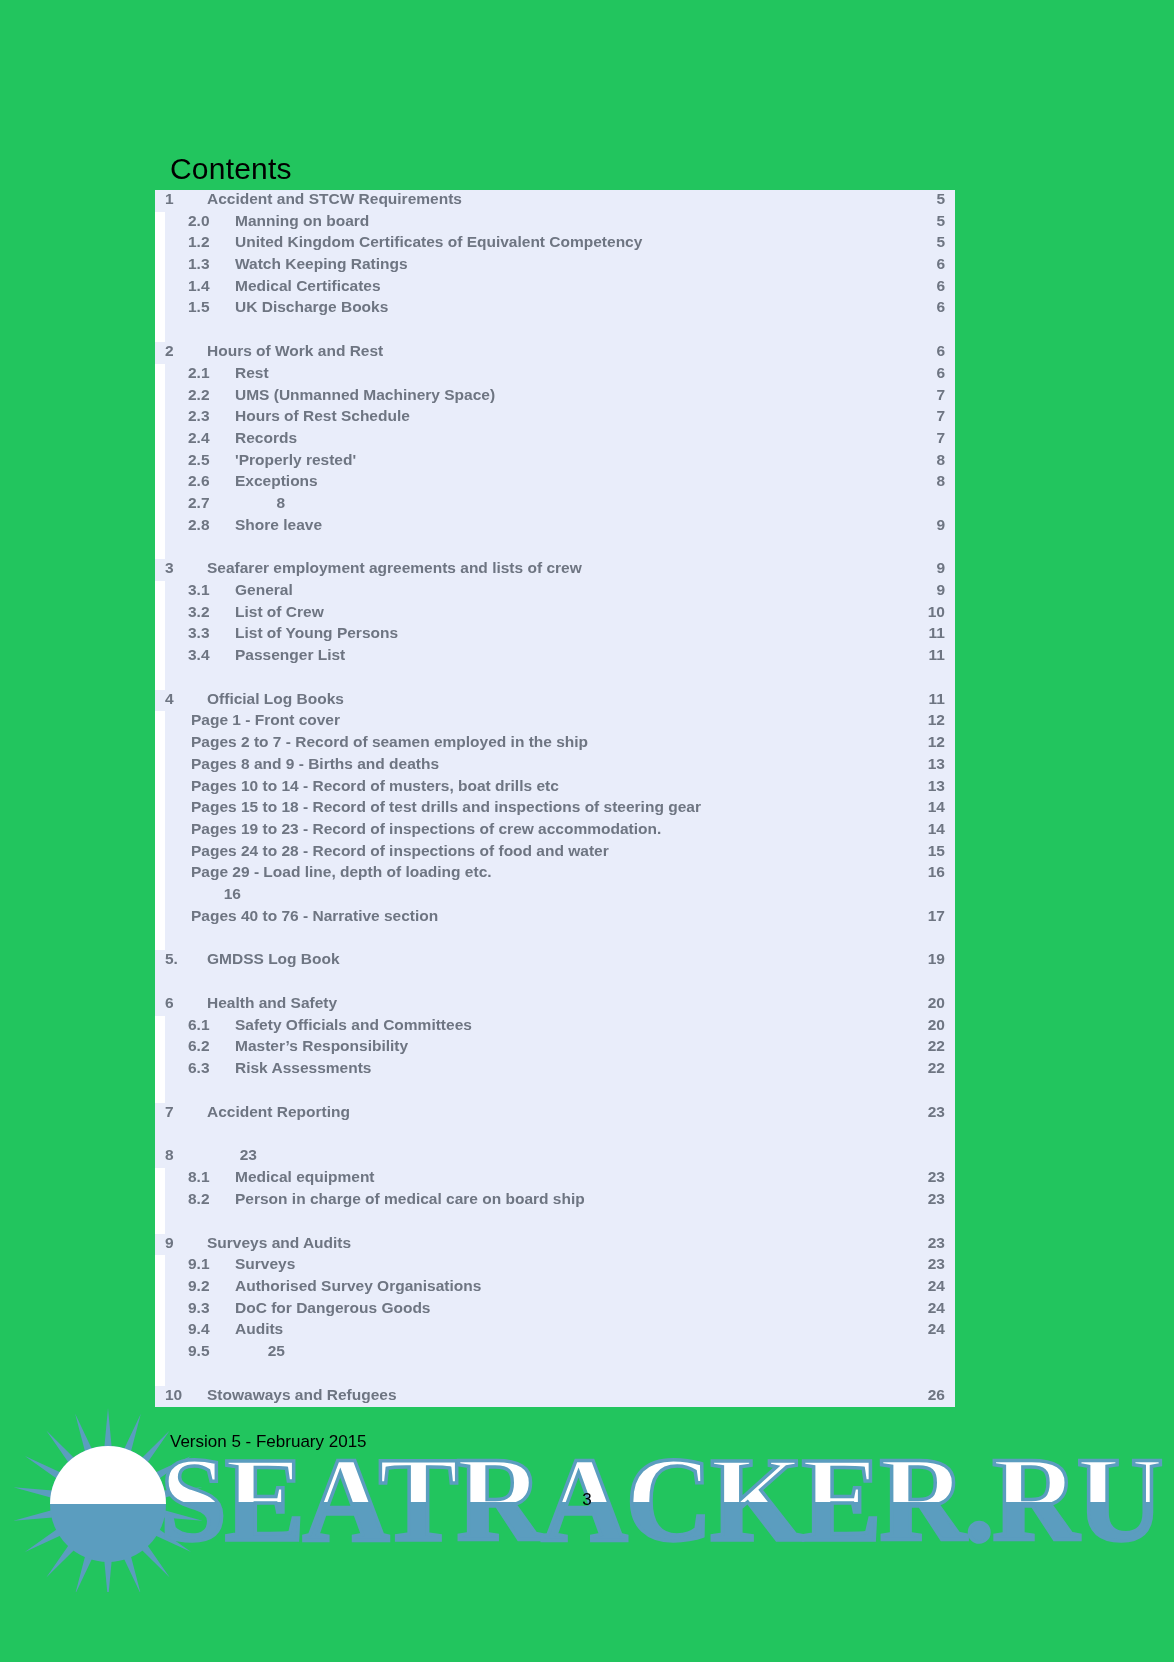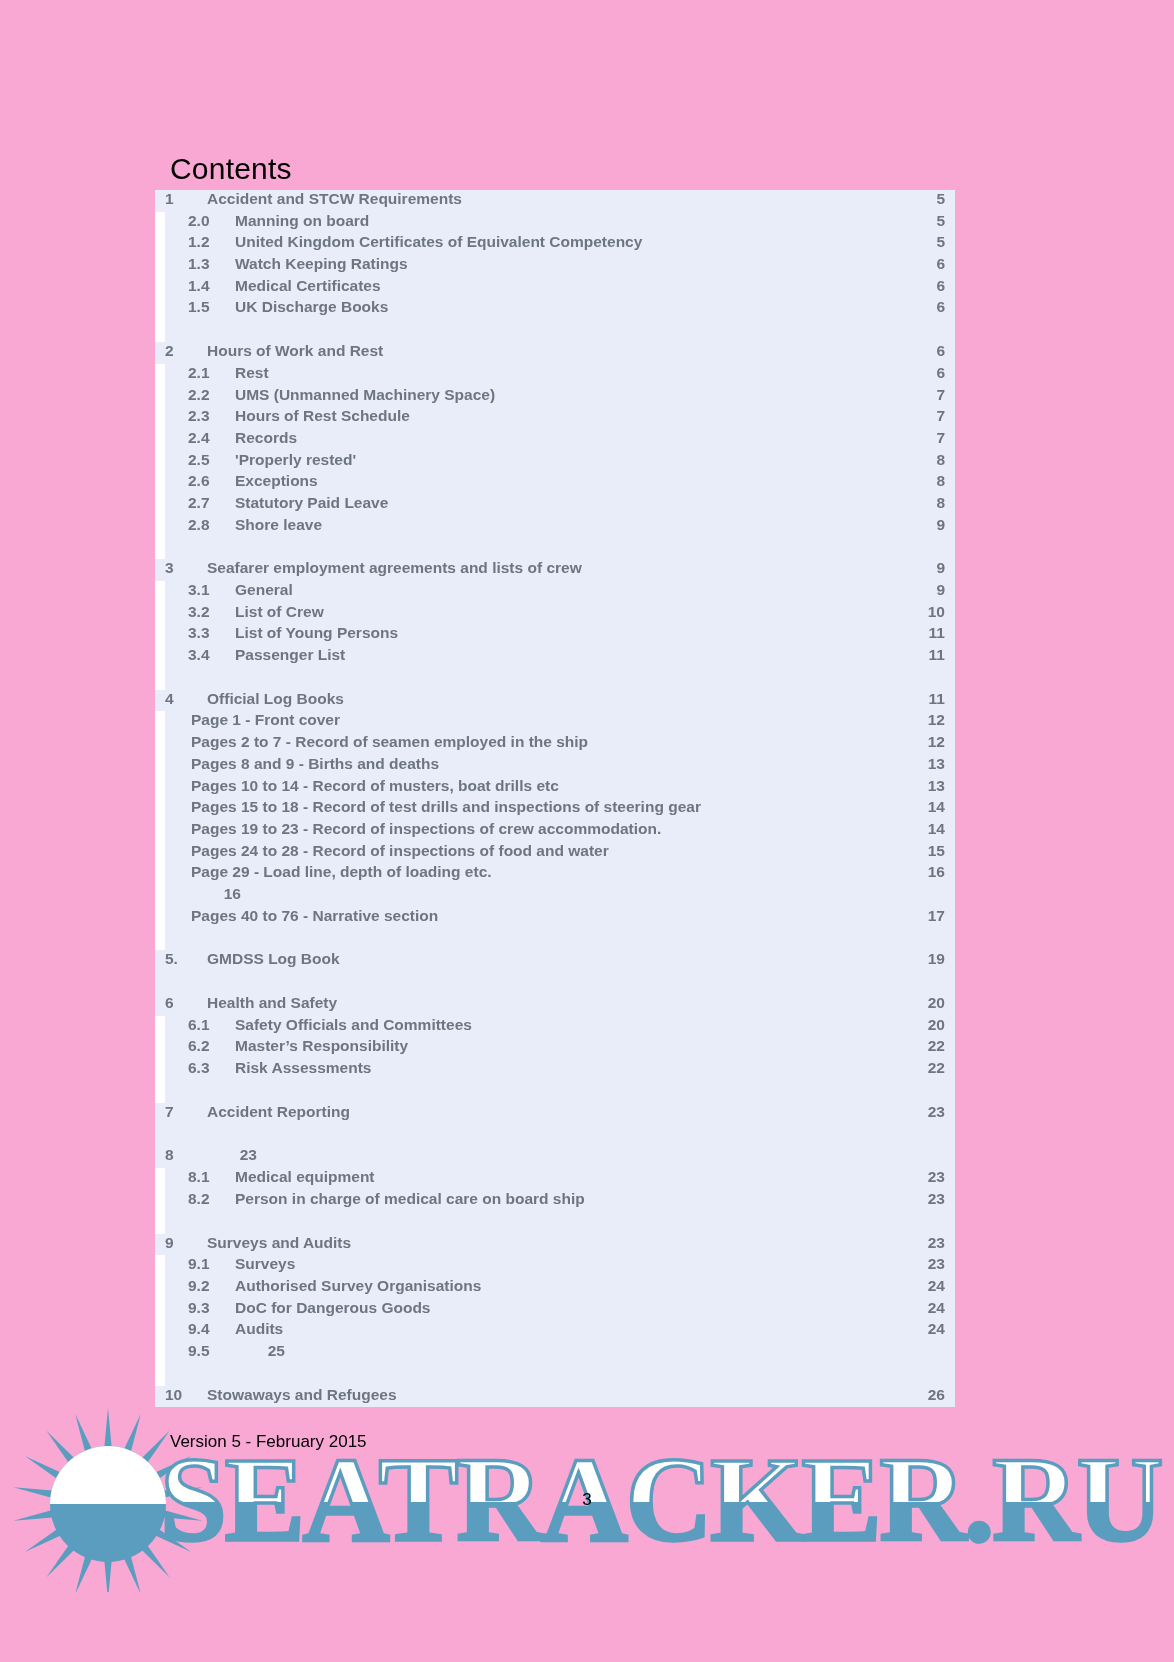--- a/index.html
+++ b/index.html
@@ -14,21 +14,21 @@
     position: relative;
     overflow: hidden;
     font-family: "Liberation Sans", sans-serif;
     -webkit-font-smoothing: antialiased;
   }
 
   
   #page {
     position: absolute;
     inset: 0;
-    background: #f9a8d4;
+    background: #22c55e;
     text-decoration: underline;
   }
 
   
   #contents-title {
     position: absolute;
     left: 170px;
     top: 132px;
     font-size: 30px;
     font-weight: 400;
@@ -234,21 +234,20 @@
         <span class="label">'Properly rested'</span>
         <span class="pg">8</span>
       </div>
       <div class="row lvl2">
         <span class="num">2.6</span>
         <span class="label">Exceptions</span>
         <span class="pg">8</span>
       </div>
       <div class="row lvl2">
         <span class="num">2.7</span>
-        <span class="label">Statutory Paid Leave</span>
         <span class="pg">8</span>
       </div>
       <div class="row lvl2">
         <span class="num">2.8</span>
         <span class="label">Shore leave</span>
         <span class="pg">9</span>
       </div>
       <div class="spacer notch"></div>
       <div class="row lvl1">
         <span class="num">3</span>

